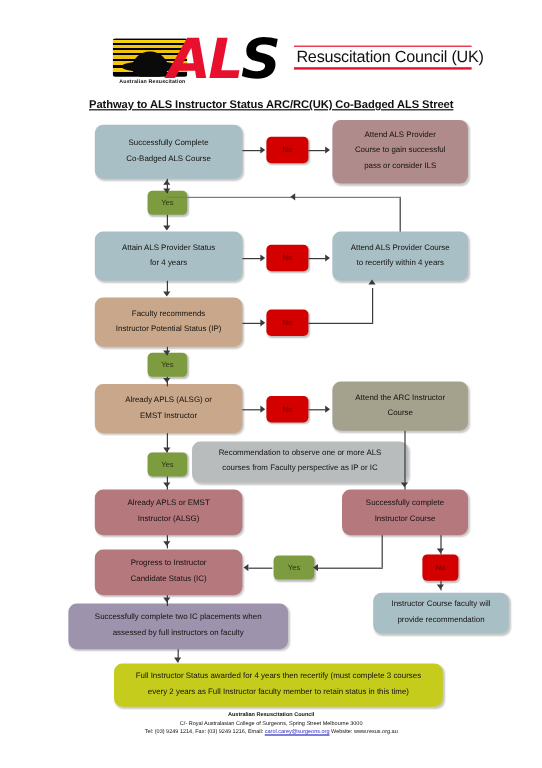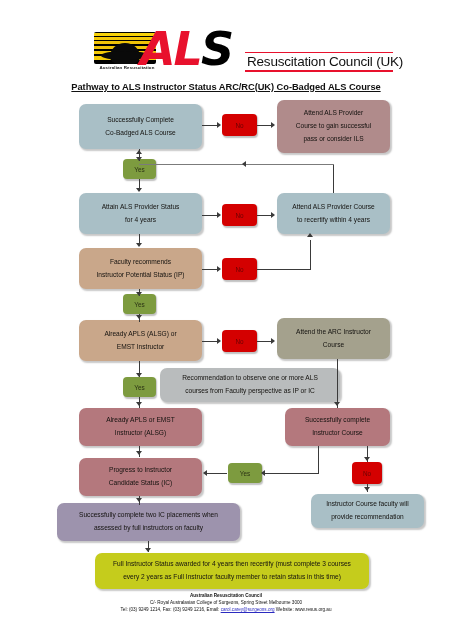--- a/index.html
+++ b/index.html
@@ -54,21 +54,21 @@
   }
   .als-word{
     position:absolute;left:140px;top:-2px;
     font-family:"DejaVu Sans",sans-serif;
     font-size:46px;font-weight:bold;font-style:italic;
     letter-spacing:-2px;line-height:46px;
   }
   .als-a{color:#e8112d;}
   .als-l{color:#e8112d;}
   .als-s{color:#000;}
-  .rc-block{position:absolute;left:245px;top:24px;width:150px;text-align:right;}
+  .rc-block{position:absolute;left:245px;top:10px;width:150px;text-align:right;}
   .rc-rule{width:148px;height:1.4px;background:#e8112d;}
   .rc-text{
     font-family:"Liberation Sans",sans-serif;
     font-size:13.5px;color:#111;letter-spacing:-.2px;
     padding:1px 0 1px 2px;white-space:nowrap;
   }
   .rc-rule-b{width:148px;height:1.4px;background:#e8112d;}
 
   .page-title{
     position:absolute;left:0;top:82px;width:452px;text-align:center;
@@ -142,21 +142,21 @@
 
     <div class="als-word"><span class="als-a">A</span><span class="als-l">L</span><span class="als-s">S</span></div>
 
     <div class="rc-block">
       <div class="rc-rule"></div>
       <div class="rc-text">Resuscitation Council (UK)</div>
       <div class="rc-rule-b"></div>
     </div>
   </div>
 
-  <div class="page-title">Pathway to ALS Instructor Status ARC/RC(UK) Co-Badged ALS Course</div>
+  <div class="page-title">Pathway to ALS Instructor Status ARC/RC(UK) Co-Badged ALS Street</div>
 
   <div class="node blue" style="left:79px;top:104px;width:123px;height:45px;">
     <div>
       <span>Successfully Complete</span>
       <span>Co-Badged ALS Course</span>
     </div>
   </div>
 
   <div class="badge no" style="left:222px;top:114px;width:35px;height:22px;">
     <span>No</span>

